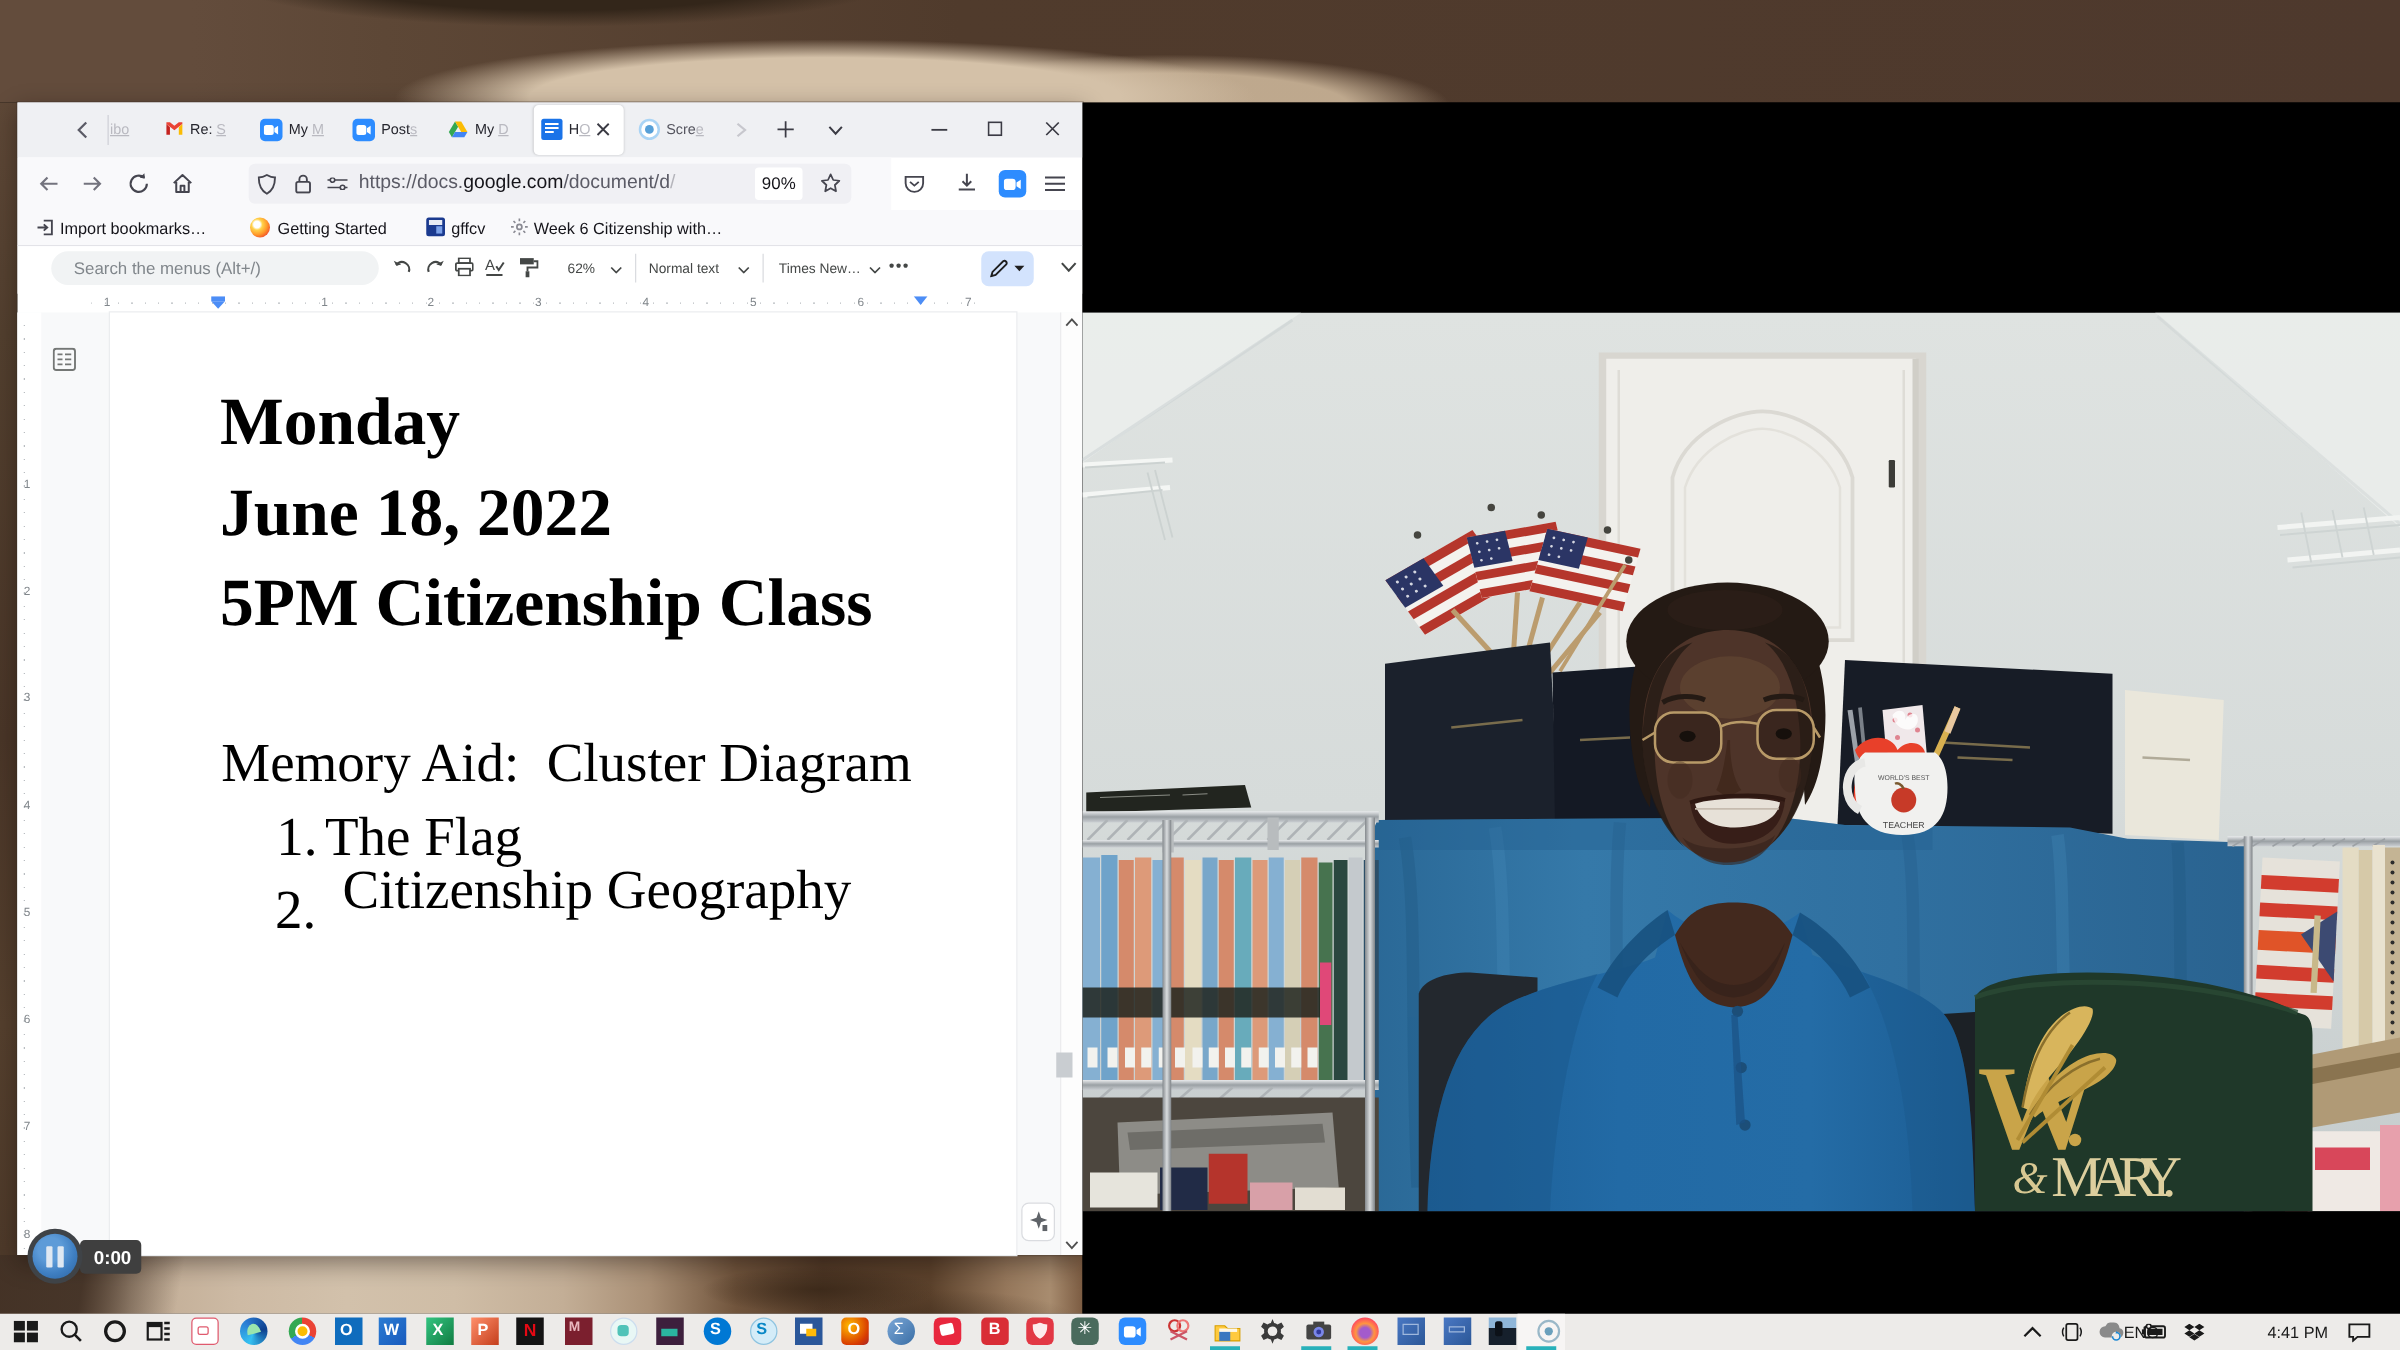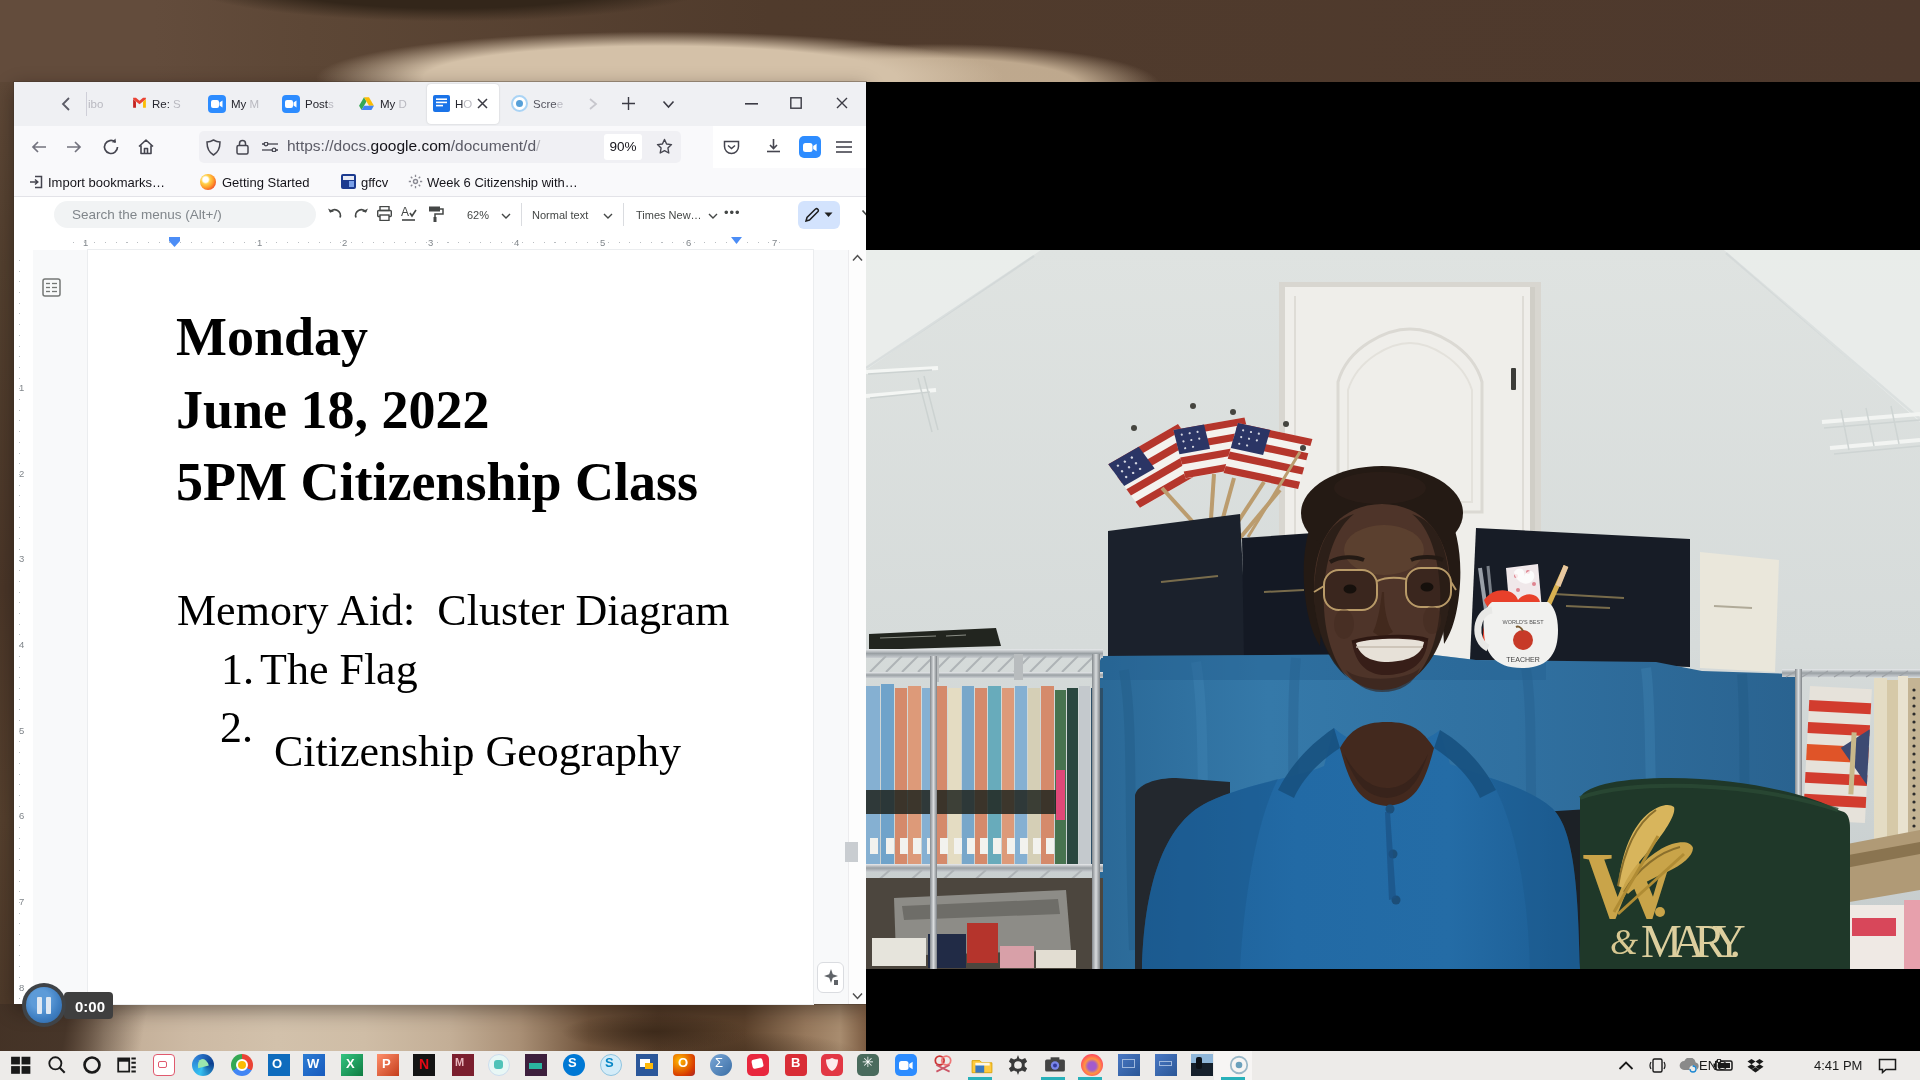--- a/index.html
+++ b/index.html
@@ -25,27 +25,27 @@
 
   
   #video { left:866px; top:82px; width:1054px; height:969px; background:#000; }
   #scene { position:absolute; left:0; top:168px; width:1054px; height:719px; }
 
   
   #browser { left:14px; top:82px; width:852px; height:922px; background:#fff; box-shadow:0 0 0 1px rgba(60,50,40,.35), 0 6px 18px rgba(20,12,8,.45); }
   #tabbar { left:0; top:0; width:852px; height:44px; background:#eff0f3; }
   #navbar { left:0; top:44px; width:699px; height:42px; background:#f9f9fb; }
   #bookbar { left:0; top:86px; width:852px; height:29px; background:#f9f9fb; border-bottom:1px solid #e3e3e8; }
-  #docbar { left:13px; top:115px; width:852px; height:38px; background:#fff; }
+  #docbar { left:0; top:115px; width:852px; height:38px; background:#fff; }
   #ruler { left:19px; top:153px; width:818px; height:15px; background:#fff; }
   #docarea { left:0; top:168px; width:852px; height:754px; background:#f8f9fa; }
   #page { left:74px; top:0px; width:725px; height:754px; background:#fff; box-shadow:0 0 0 1px #ebedef; }
 
   .tabtxt { position:absolute; font-size:11.5px; color:#26262e; top:16px; white-space:nowrap; }
-  .dim { color:#b9b9c0; }
+  .dim { color:#b9b9c0;text-decoration:underline; }
   .tico { position:absolute; top:13px; width:17px; height:17px; }
   .rnum { position:absolute; top:2px; font-size:9.5px; color:#80868b; }
   #vruler { left:0; top:0; width:19px; height:754px; background:#fff; }
   .vnum { position:absolute; left:5px; font-size:9.5px; color:#80868b; }
   .docbold, .docreg { position:absolute; font-family:"Liberation Serif", serif; color:#000; white-space:nowrap; }
   .docbold { font-weight:bold; font-size:54px; line-height:54px; }
   .docreg { font-size:44px; line-height:44px; }
 
   
   #taskbar { left:0; top:1051px; width:1920px; height:29px; background:#edebe9; }
@@ -298,21 +298,21 @@
           </g>
         </svg>
       <div class="abs" id="doctext">
         <div class="docbold" style="left:162px;top:60px">Monday</div>
         <div class="docbold" style="left:162px;top:133px">June 18, 2022</div>
         <div class="docbold" style="left:162px;top:205px">5PM Citizenship Class</div>
         <div class="docreg" style="left:163px;top:339px">Memory Aid:&nbsp; Cluster Diagram</div>
         <div class="docreg" style="left:207px;top:398px">1.</div>
         <div class="docreg" style="left:246px;top:398px">The Flag</div>
         <div class="docreg" style="left:206px;top:456px">2.</div>
-        <div class="docreg" style="left:260px;top:480px">Citizenship Geography</div>
+        <div class="docreg" style="left:260px;top:440px">Citizenship Geography</div>
       </div>
       <div class="abs" style="left:803px;top:712px;width:27px;height:31px;background:#fff;border:1px solid #dadce0;border-radius:6px"></div>
       <svg class="abs" style="left:810px;top:719px" width="14" height="16" viewBox="0 0 14 16">
           <path d="M7 0 L8.8 5.2 L14 7 L8.8 8.8 L7 14 L5.2 8.8 L0 7 L5.2 5.2 Z" fill="#5f6368"></path>
           <rect x="10" y="11" width="4" height="5" fill="#5f6368"></rect>
         </svg>
       <div class="abs" style="left:834px;top:0;width:18px;height:754px;background:#fdfdfd;border-left:1px solid #ececee"></div>
       <svg class="abs" style="left:838px;top:4px" width="11" height="8" viewBox="0 0 11 8">
           <path d="M1 6.5 L5.5 1.5 L10 6.5" stroke="#505050" stroke-width="1.5" fill="none"></path>
         </svg>

